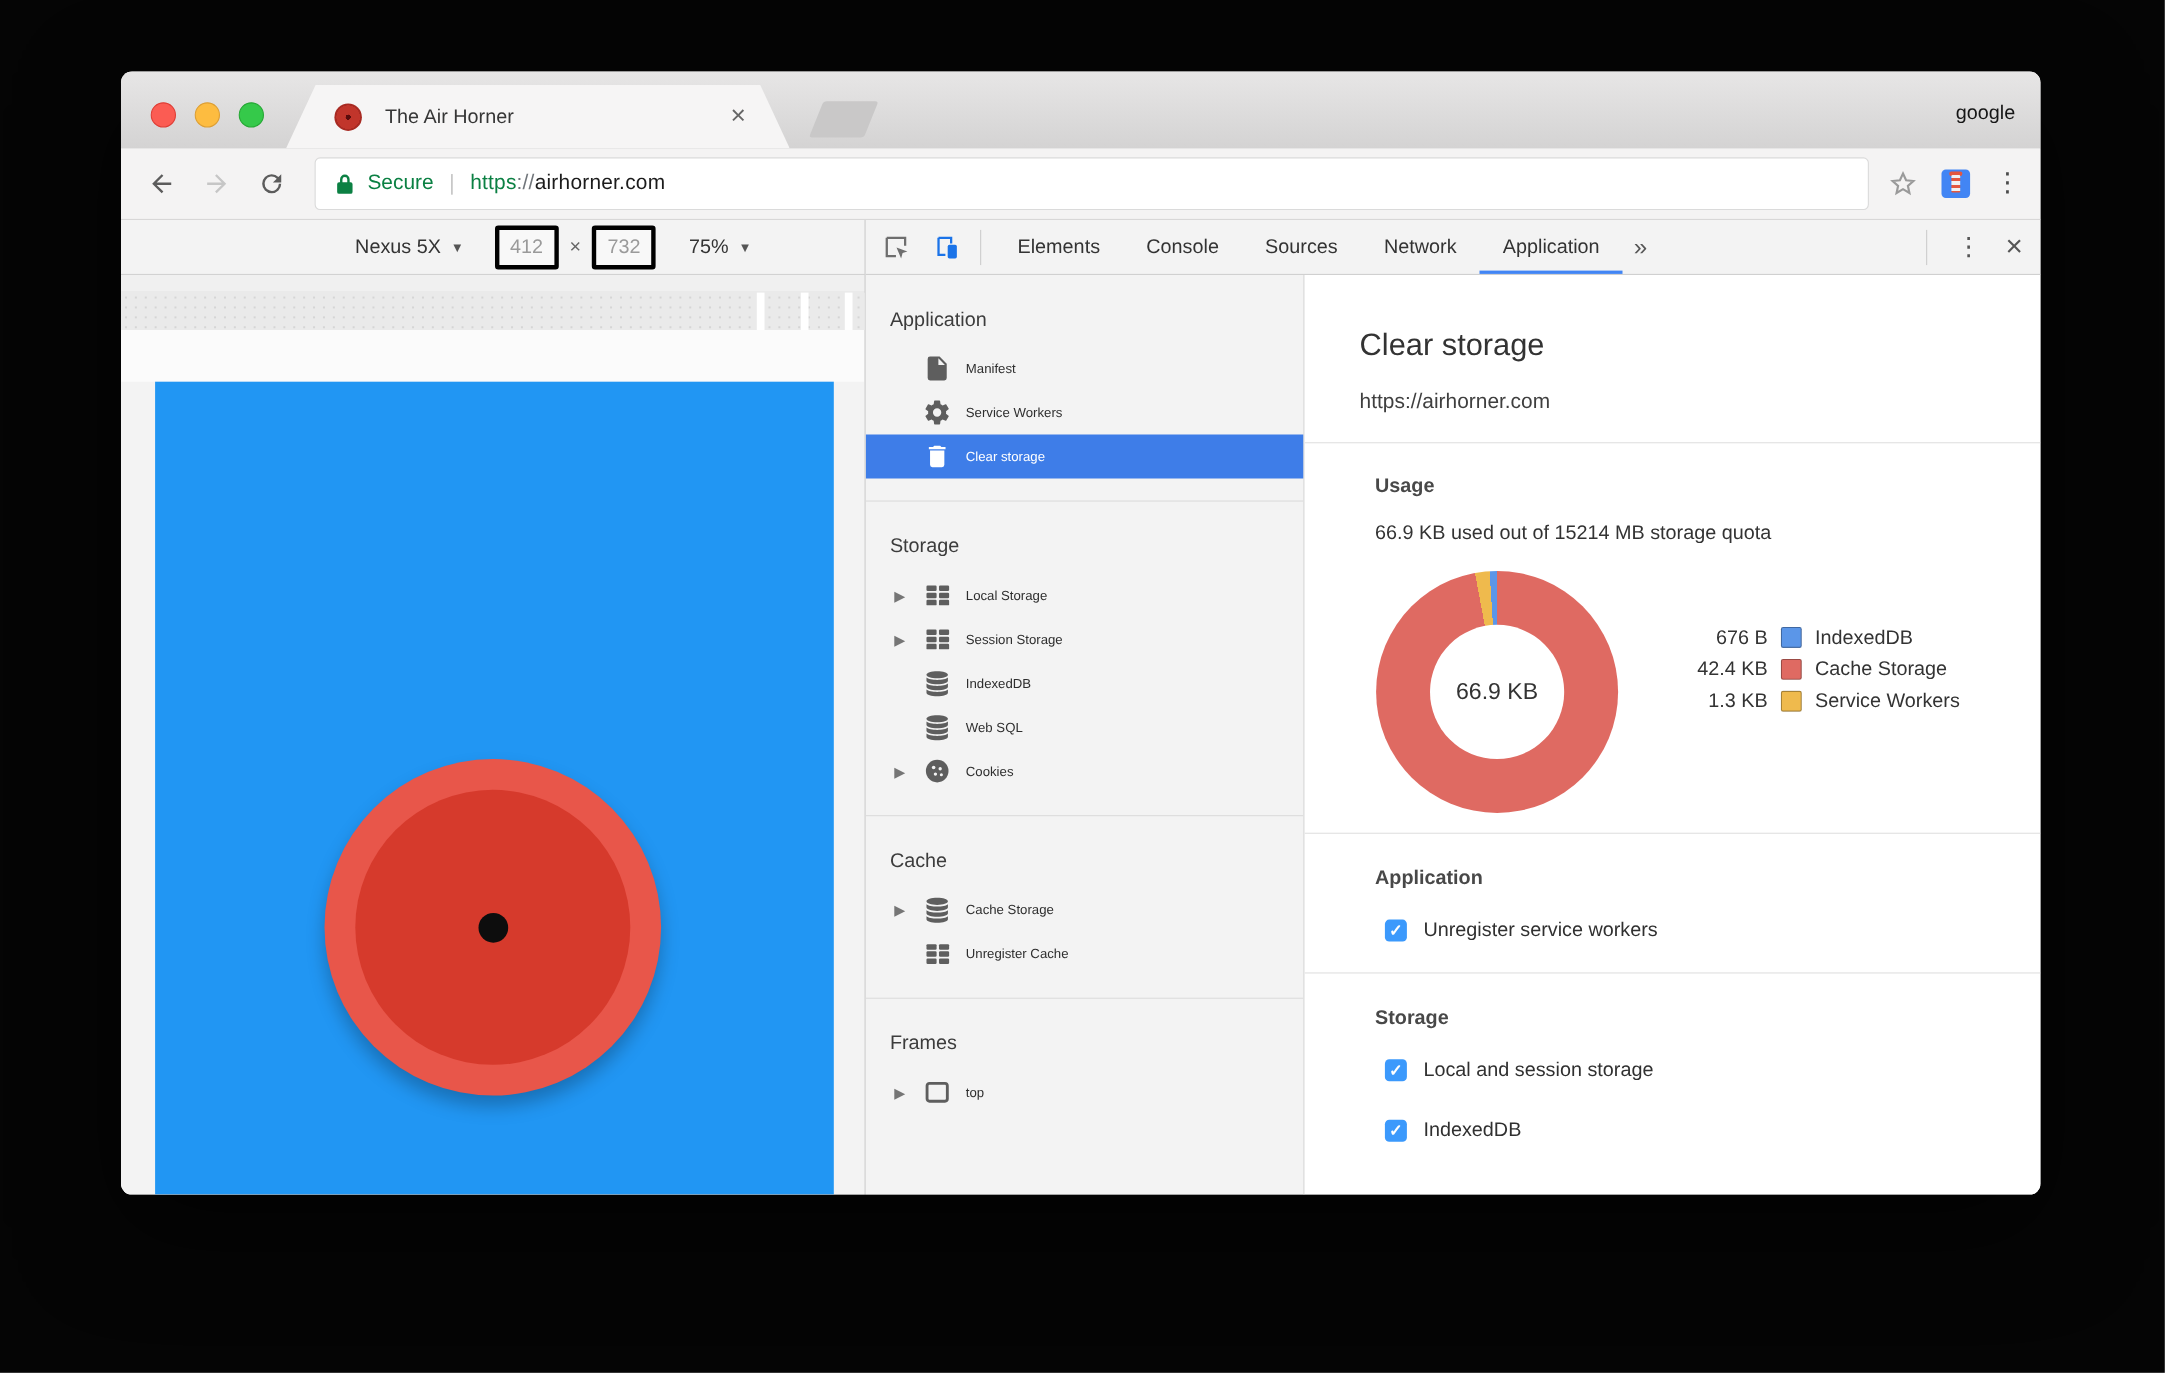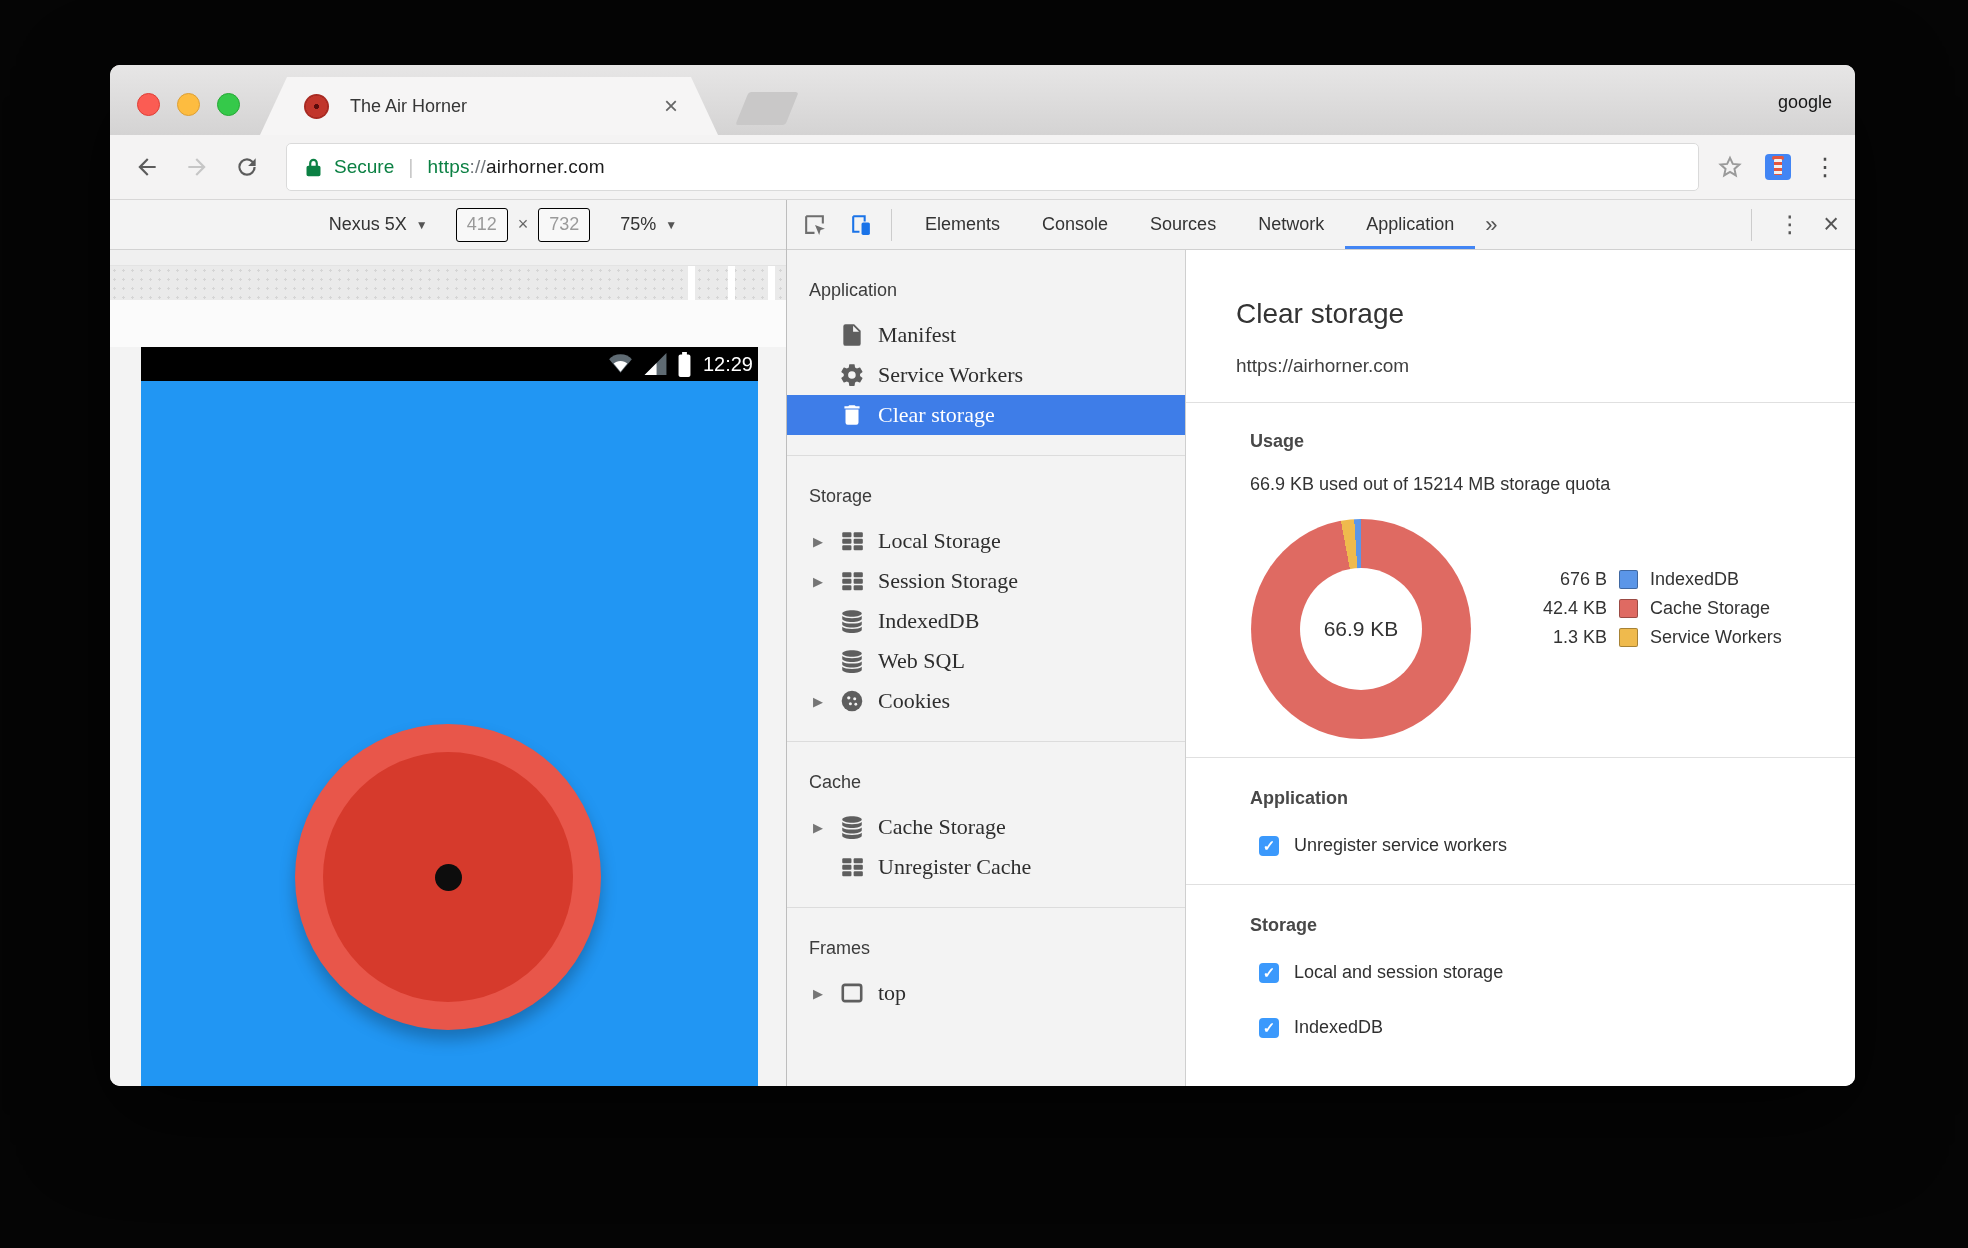--- a/index.html
+++ b/index.html
@@ -79,21 +79,21 @@
   .content{flex:1;display:flex;min-height:0;}
   
   .device-pane{width:676px;flex:0 0 676px;background:#f3f3f3;display:flex;flex-direction:column;min-height:0;}
   .device-toolbar{
     height:50px;flex:0 0 50px;background:#f3f3f3;border-bottom:1px solid #d2d2d2;box-sizing:border-box;
     display:flex;align-items:center;justify-content:center;padding-left:110px;
     font-size:18px;color:#333;
   }
   .caret{font-size:12px;color:#555;margin-left:9px;}
   .dim-box{
-    width:50px;height:32px;border:1px solid #000000;border-radius:3px;background:#f8f8f8;
+    width:50px;height:32px;border:4px solid #000000;border-radius:3px;background:#f8f8f8;
     color:#9a9a9a;font-size:18px;display:flex;align-items:center;justify-content:center;
   }
   .device-name{display:flex;align-items:center;margin-right:28px;}
   .dim-times{color:#666;font-size:18px;margin:0 10px;}
   .zoom-sel{display:flex;align-items:center;margin-left:30px;}
   .strip1{height:16px;flex:0 0 16px;background:#f0f0f0;border-bottom:1px solid #e3e3e3;box-sizing:border-box;}
   .strip2{
     height:34px;flex:0 0 34px;background:#eaeaea;position:relative;
     background-image:radial-gradient(#d5d5d5 1.1px, transparent 1.3px);
     background-size:9px 9px;
@@ -147,21 +147,21 @@
     width:399px;flex:0 0 399px;background:#f3f3f3;border-right:1px solid #cfcfcf;
     box-sizing:border-box;overflow:hidden;
   }
   .side-section{padding:30px 0 20px;border-bottom:1px solid #dcdcdc;}
   .side-section:last-child{border-bottom:none;}
   .side-header{padding-left:22px;font-size:18px;color:#3c3c3c;margin-bottom:14px;}
   .side-row{height:40px;display:flex;align-items:center;padding-left:26px;box-sizing:border-box;}
   .side-row .arrow{width:26px;flex:0 0 26px;font-size:13px;color:#757575;}
   .side-row .s-icon{width:26px;height:26px;flex:0 0 26px;margin-right:13px;color:#5e5e5e;}
   .side-row .s-icon svg{width:100%;height:100%;display:block;}
-  .side-row .s-label{font-size:22px;color:#2e2e2e;font-family:Liberation Serif, serif;}
+  .side-row .s-label{font-size:12px;color:#2e2e2e;}
   .side-row.selected{background:#3e7de8;}
   .side-row.selected .s-label{color:#fff;}
   .side-row.selected .s-icon{color:#fff;}
   
   .dt-main{flex:1;background:#fff;min-width:0;overflow:hidden;}
   .panel-title{font-size:28px;color:#333;margin:48px 0 0 50px;}
   .panel-origin{font-size:19px;color:#3f3f3f;margin:25px 0 0 50px;}
   .hr{border-top:1px solid #e0e0e0;margin-top:25px;}
   .usage-head{font-size:18px;font-weight:bold;color:#484848;margin:28px 0 0 64px;}
   .usage-text{font-size:18px;color:#333;margin:22px 0 0 64px;}
@@ -275,34 +275,20 @@
       </div>
       <div class="strip1"></div>
       <div class="strip2">
         <span class="notch" style="left:578px"></span>
         <span class="notch" style="left:618px"></span>
         <span class="notch" style="left:658px"></span>
       </div>
       <div class="strip3"></div>
       <div class="phone-area">
         <div class="phone">
-          <div class="statusbar">
-            <svg width="27" height="24" viewBox="0 0 24 22">
-              <path fill="#5f6b73" d="M12 2C7.6 2 3.8 3.8 1.6 6.6L12 19 22.4 6.6C20.2 3.8 16.4 2 12 2z"></path>
-              <path fill="#fff" d="M12 8.2c-2.5 0-4.7.9-6.2 2.3L12 18l6.2-7.5C16.7 9.1 14.5 8.2 12 8.2z"></path>
-            </svg>
-            <svg width="25" height="24" viewBox="0 0 22 22">
-              <path fill="#5f6b73" d="M1 21L21 1v20z"></path>
-              <path fill="#fff" d="M1 21h11V10z"></path>
-            </svg>
-            <svg width="15" height="25" viewBox="0 0 12 21">
-              <path fill="#fff" d="M9.3 2H8V0H4v2H2.7C1.8 2 1 2.8 1 3.7v15.6c0 .9.8 1.7 1.7 1.7h6.6c.9 0 1.7-.8 1.7-1.7V3.7C11 2.8 10.2 2 9.3 2z"></path>
-            </svg>
-            <span class="status-time">12:29</span>
-          </div>
           <div class="screen">
             <div class="horn-outer">
               <div class="horn-inner">
                 <div class="horn-dot"></div>
               </div>
             </div>
           </div>
         </div>
       </div>
     </div>

